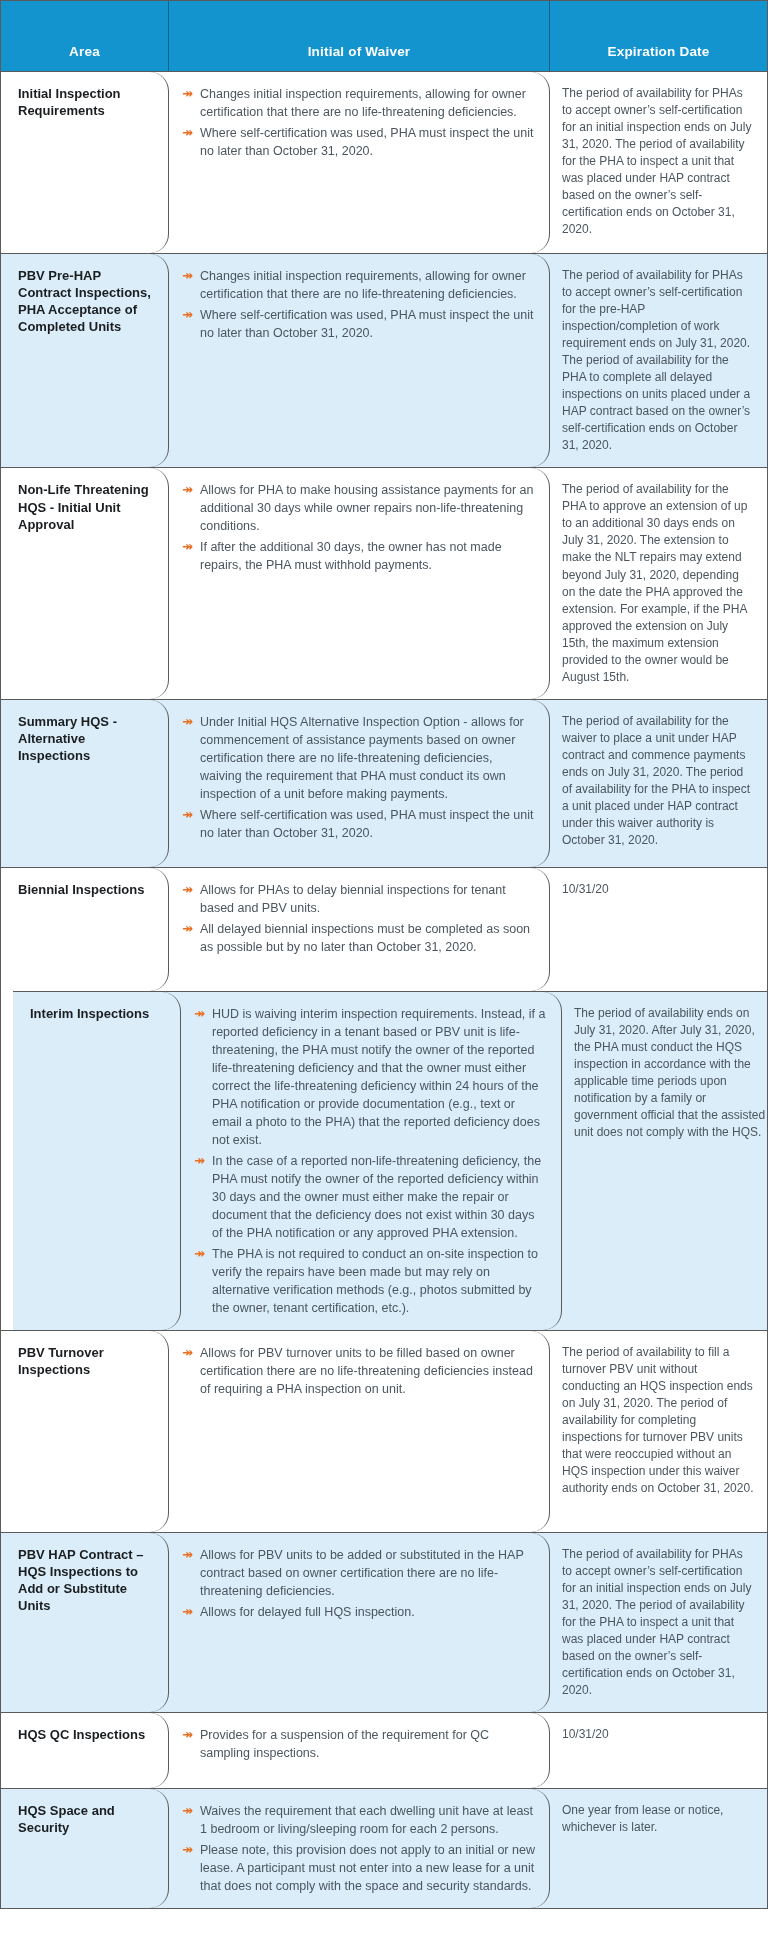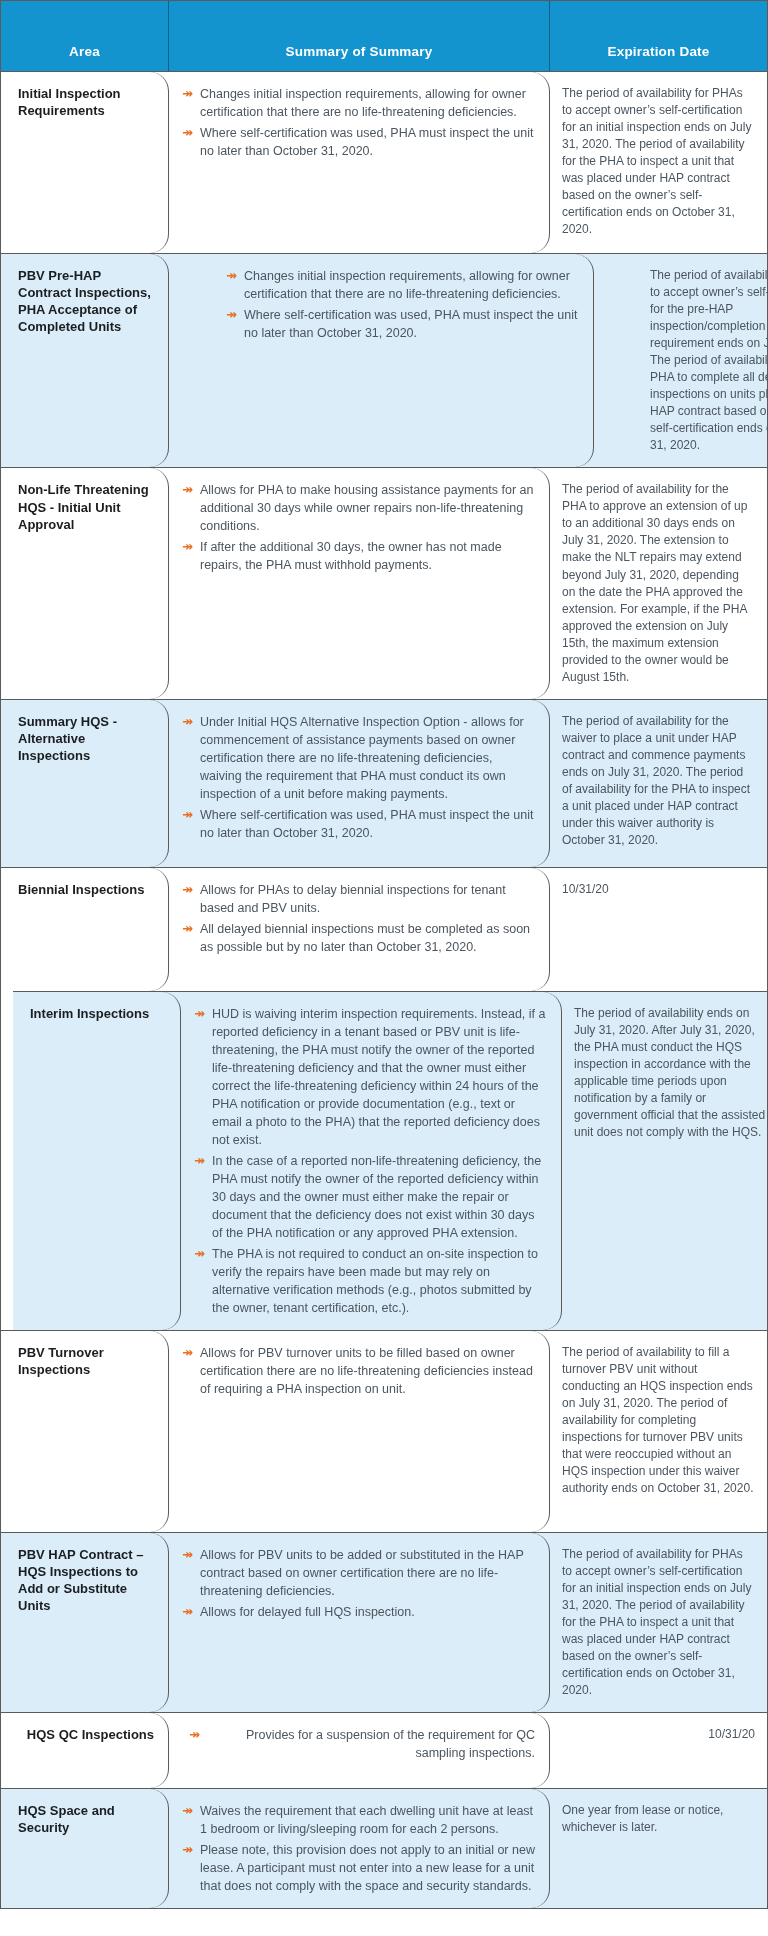--- a/index.html
+++ b/index.html
@@ -82,38 +82,38 @@
   }
   .cell-exp{
     font-size:12px;
     line-height:1.42;
     color:var(--body-text);
     padding-left:12px;
     padding-right:12px;
   }
   
   #tbody .row:nth-child(1){min-height:182px;}
-  #tbody .row:nth-child(2){min-height:200px;gap:44px;}
+  #tbody .row:nth-child(2){min-height:200px;}
   #tbody .row:nth-child(3){min-height:198px;}
   #tbody .row:nth-child(4){min-height:168px;}
   #tbody .row:nth-child(5){min-height:124px;}
   #tbody .row:nth-child(6){min-height:262px;margin-left:12px;}
   #tbody .row:nth-child(7){min-height:202px;}
   #tbody .row:nth-child(8){min-height:166px;}
-  #tbody .row:nth-child(9){min-height:76px;text-align:right;}
+  #tbody .row:nth-child(9){min-height:76px;}
   #tbody .row:nth-child(10){min-height:116px;}
   #tbody .row:nth-child(11){min-height:130px;}
 </style>
 </head>
 <body>
 
 <div class="waiver-table">
   <div class="grid-row thead">
     <div class="th">Area</div>
-    <div class="th">Summary of Summary</div>
+    <div class="th">Initial of Waiver</div>
     <div class="th">Expiration Date</div>
   </div>
   <div id="tbody">
   <div class="grid-row row">
     <div class="cell cell-area">Initial Inspection Requirements</div>
     <div class="cell cell-summary bullets">
           <div class="bullet">
             <span class="arrow">↠</span>
             <span class="btext">Changes initial inspection requirements, allowing for owner certification that there are no life-threatening deficiencies.</span>
           </div>

